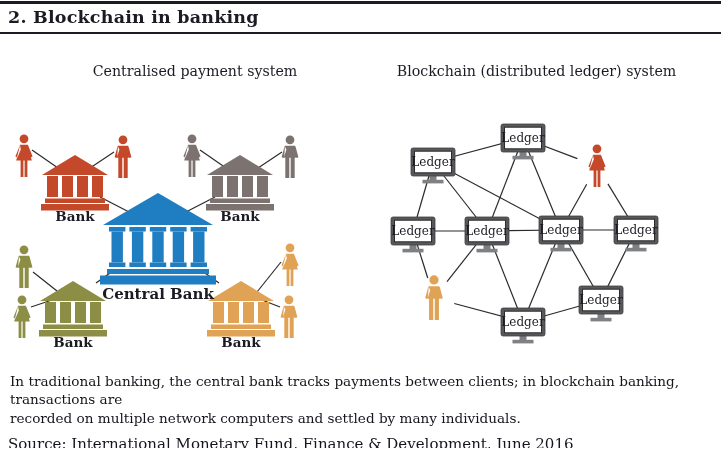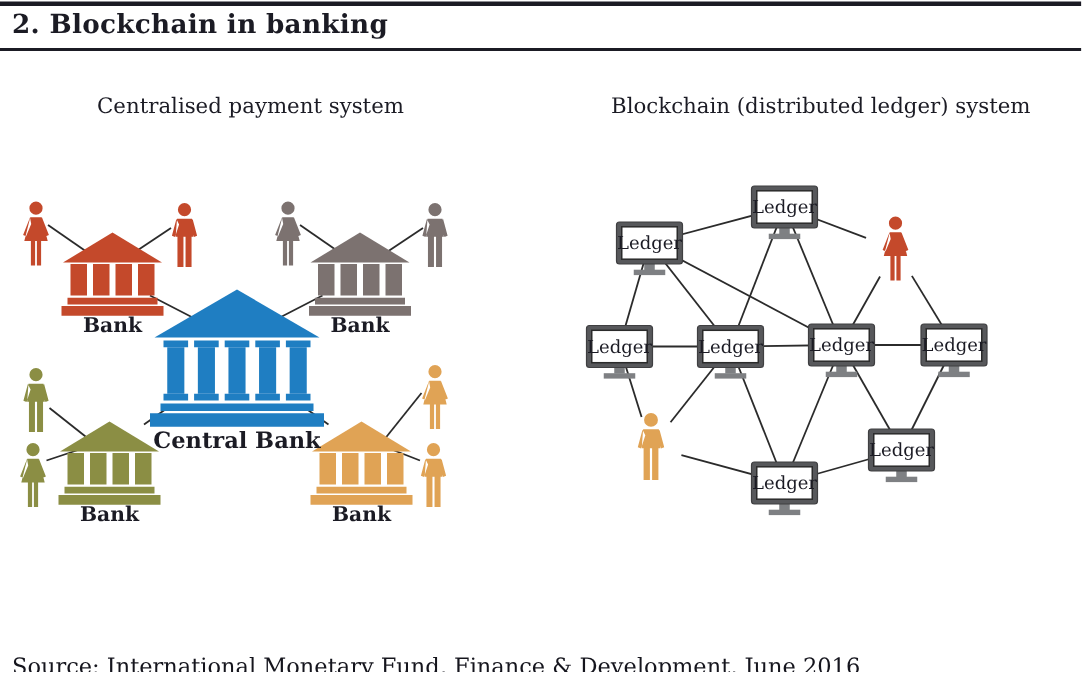--- a/index.html
+++ b/index.html
@@ -3,22 +3,22 @@
 <meta charset="utf-8">
 <style>
   html,body{margin:0;padding:0;background:#fff;}
   .page{position:relative;width:721px;height:448px;background:#fff;
         font-family:"DejaVu Serif", serif;overflow:hidden;color:#1B1B24;}
   .top-rule{position:absolute;left:0;top:1px;width:721px;height:3px;background:#1B1B24;}
   .fig-title{position:absolute;left:8px;top:7px;font-size:17.5px;font-weight:bold;
              letter-spacing:.2px;color:#1B1B24;}
   .title-rule{position:absolute;left:0;top:32px;width:721px;height:1.5px;background:#1B1B24;}
   .panel-title{position:absolute;top:63px;font-size:14.2px;color:#1B1B24;text-align:center;}
-  .panel-title.pl{left:0;width:334px;}
-  .panel-title.pr{left:360px;width:327px;text-align:right;}
+  .panel-title.pl{left:0;width:334px;padding-left:28px;}
+  .panel-title.pr{left:373px;width:327px;}
   .diagram{position:absolute;left:0;top:0;}
   .caption{position:absolute;left:10px;top:372px;width:707px;font-size:13.6px;
            line-height:1.35;color:#15151D;white-space:pre-line;}
   .source{position:absolute;left:8px;top:435px;font-size:15px;color:#15151D;}
   .bottom-rule{position:absolute;left:0;top:451px;width:721px;height:2px;background:#1B1B24;}
   svg text{font-family:"DejaVu Serif", serif;}
 </style>
 </head>
 <body>
 
@@ -186,15 +186,17 @@
           <rect x="519.5" y="335.5" width="7" height="4.5" fill="#7E8083"></rect>
           <rect x="512.5" y="339.8" width="21" height="3.6" fill="#7E8083"></rect>
           <rect x="501" y="308" width="44" height="28" rx="2" fill="#57585B" stroke="#3F3F41" stroke-width="0.8"></rect>
           <rect x="504.5" y="311.2" width="37" height="21.6" fill="#FFFFFF" stroke="#2B2B2B" stroke-width="1"></rect>
           <text x="523" y="326.2" text-anchor="middle" font-size="12" fill="#1B1B24">Ledger</text>
         </g>
         <path d="M-4.4,-17.2 a4.4,4.4 0 1,0 8.8,0 a4.4,4.4 0 1,0 -8.8,0 M-3.8,-11.2 L3.8,-11.2 L7.8,4.6 L-7.8,4.6 Z M-4,-11 L-8.6,0.6 L-6.6,1.5 L-3.2,-6.6 Z M4,-11 L8.6,0.6 L6.6,1.5 L3.2,-6.6 Z M-3.4,4.4 L-0.6,4.4 L-0.6,21 L-3.4,21 Z M0.6,4.4 L3.4,4.4 L3.4,21 L0.6,21 Z" fill="#C4492B" transform="translate(597,166) scale(1)"></path>
         <path d="M-4.4,-17.2 a4.4,4.4 0 1,0 8.8,0 a4.4,4.4 0 1,0 -8.8,0 M-5,-11.2 L5,-11.2 L5.9,0.8 L-5.9,0.8 Z M-5.4,-11 L-8.4,0.2 L-6.3,1 L-3.6,-7.4 Z M5.4,-11 L8.4,0.2 L6.3,1 L3.6,-7.4 Z M-4.7,0.6 L-0.7,0.6 L-0.7,21 L-4.7,21 Z M0.7,0.6 L4.7,0.6 L4.7,21 L0.7,21 Z" fill="#E0A355" transform="translate(434,298) scale(1.05)"></path>
       </g>
     </svg>
+  <div class="caption">In traditional banking, the central bank tracks payments between clients; in blockchain banking, transactions are
+recorded on multiple network computers and settled by many individuals.</div>
   <div class="source">Source: International Monetary Fund, Finance &amp; Development, June 2016</div>
   <div class="bottom-rule"></div>
 </div>
 
 </body></html>

